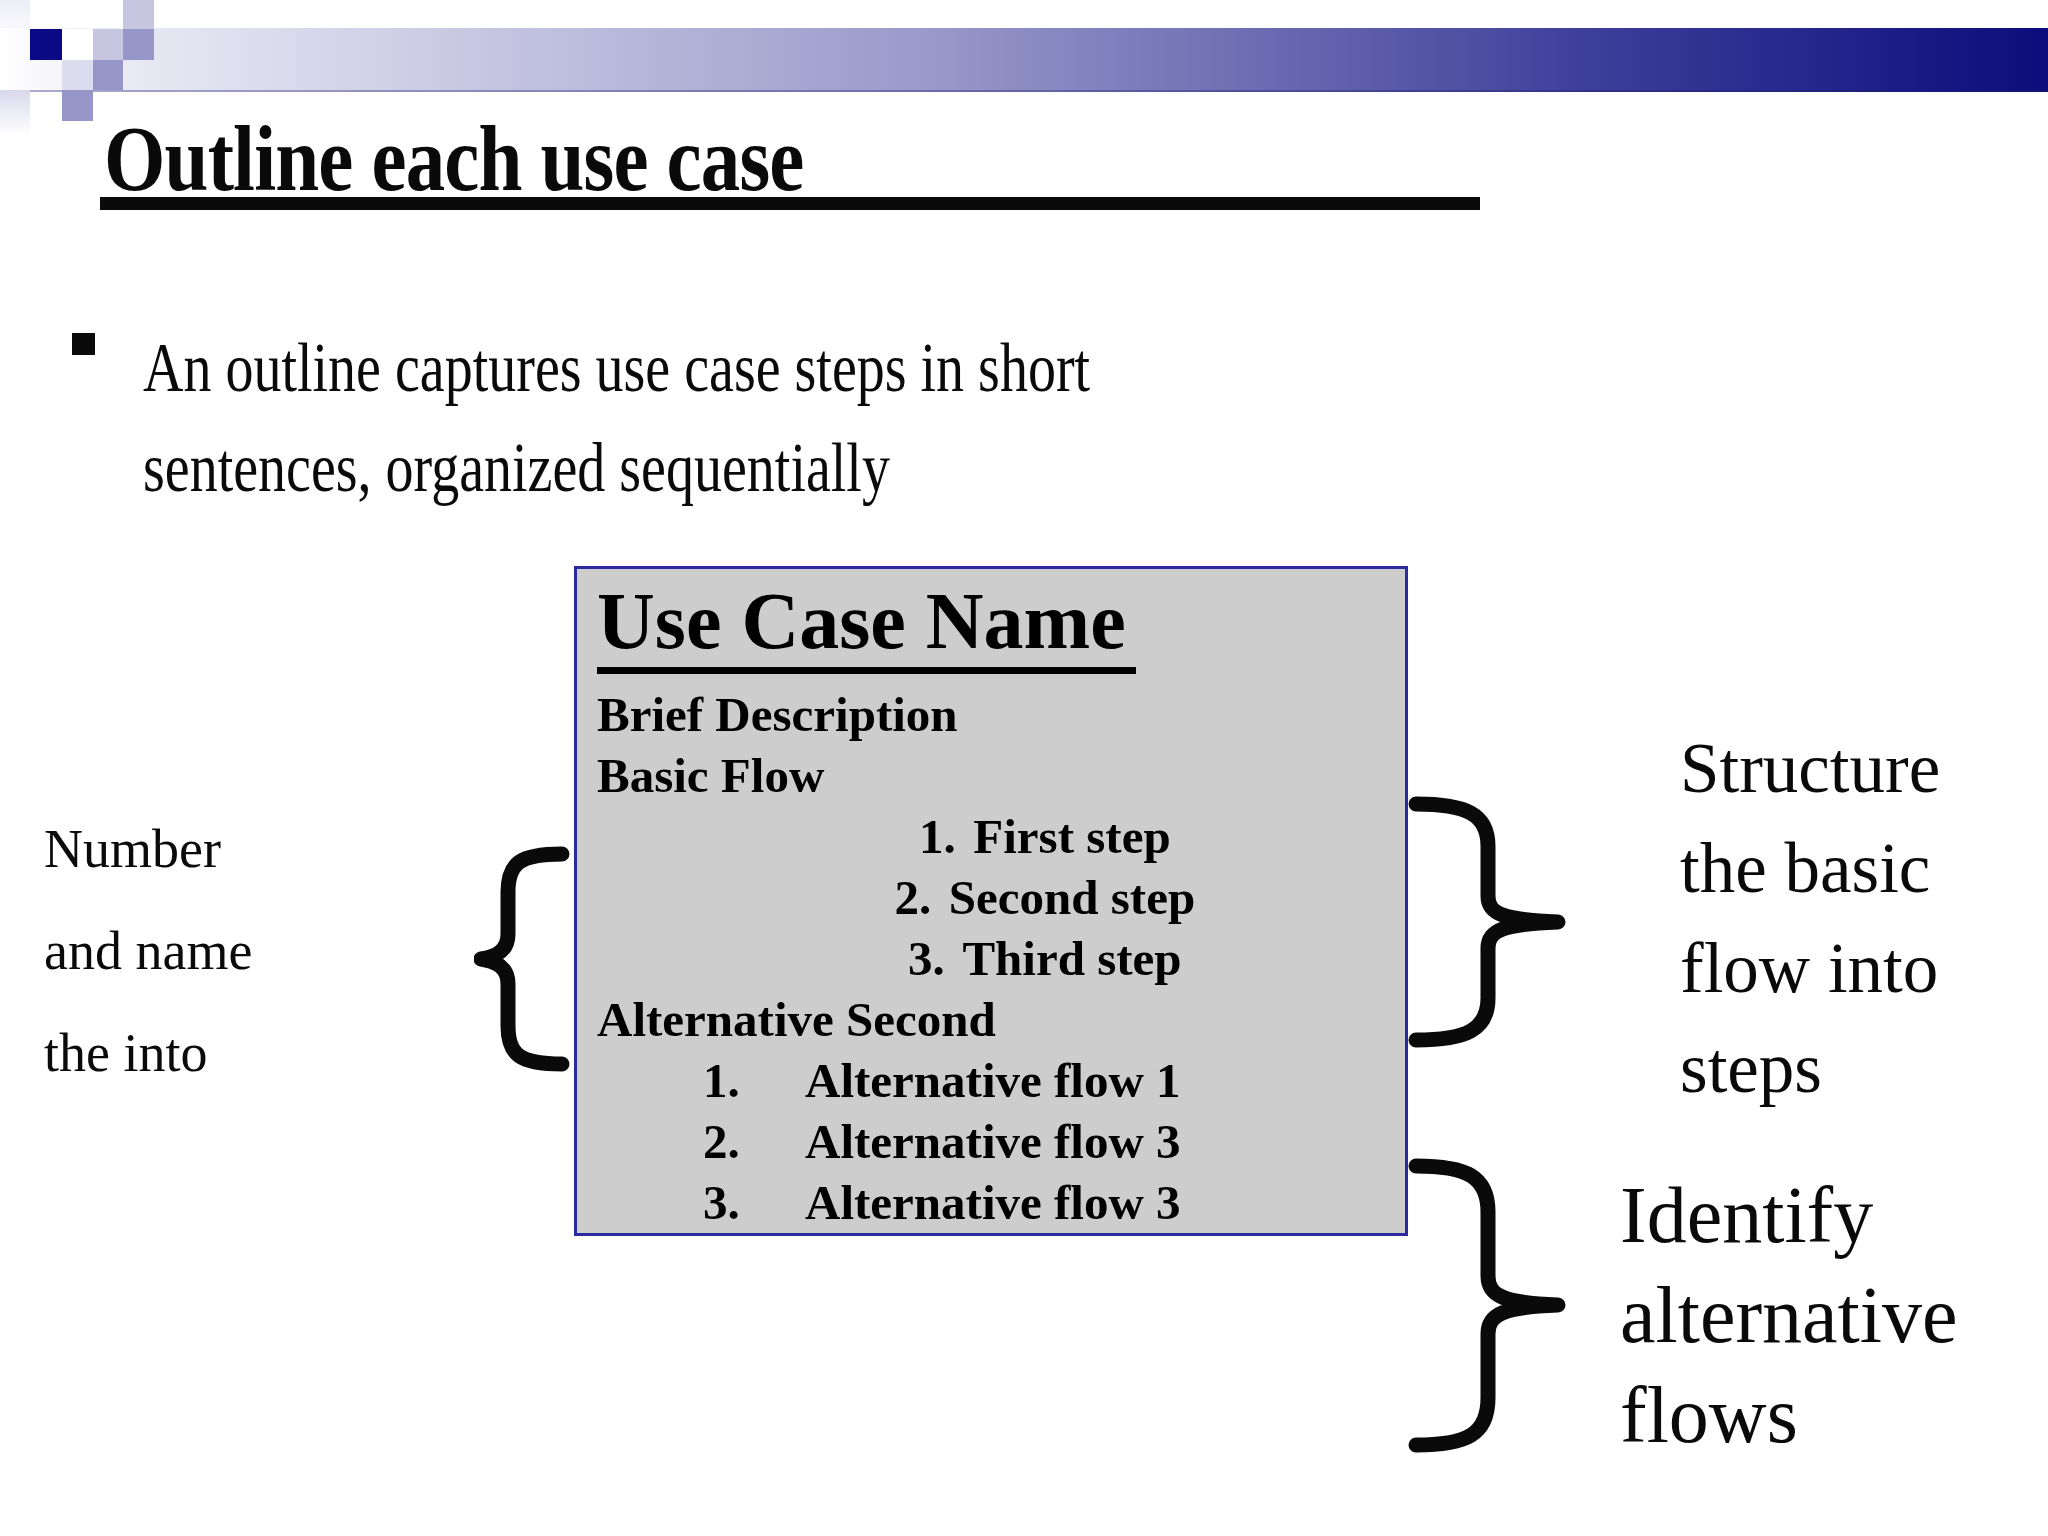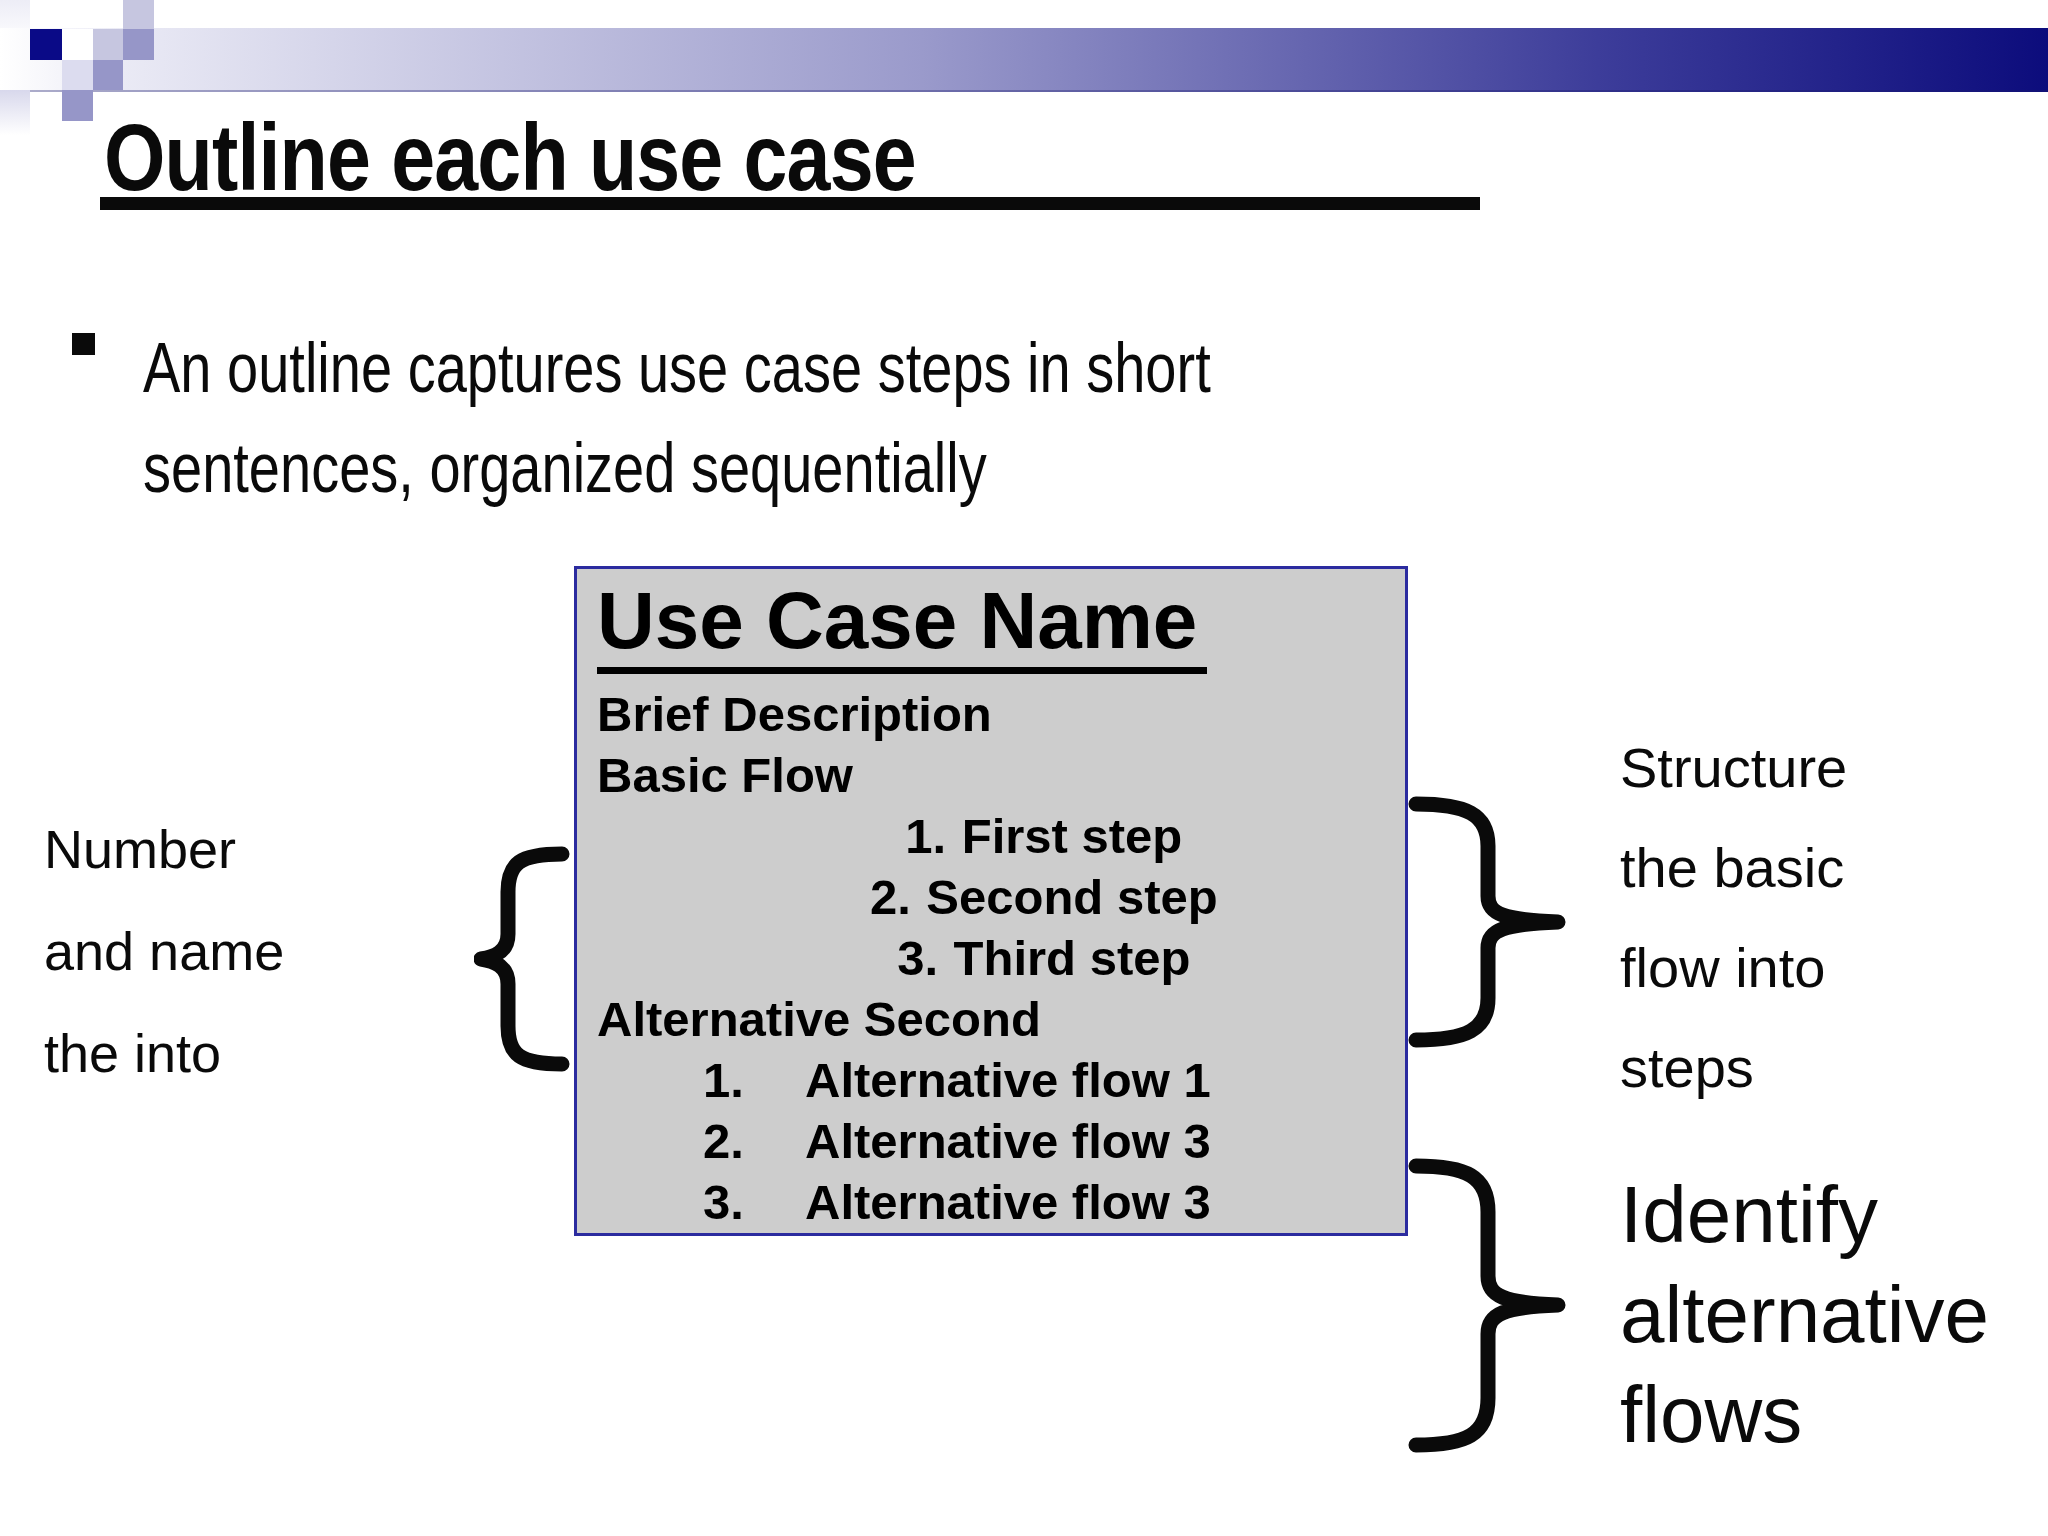--- a/index.html
+++ b/index.html
@@ -1,18 +1,18 @@
 <!DOCTYPE html>
 <html style="--bar-end: #0c0c7c; --navy: #0a0a87; --lav-med: #9696c8; --lav-light: #c6c6e0; --lav-xlight: #dcdcef; --box-bg: #cdcdcd; --box-border: #2b2b9f;"><head>
 <meta charset="utf-8">
 <style>
   html,body{margin:0;padding:0;background:#ffffff;}
   .slide{
     position:relative;width:2048px;height:1536px;background:#ffffff;overflow:hidden;
-    font-family:Liberation Sans, sans-serif;color:#000;
+    font-family:Liberation Serif, serif;color:#000;
   }
   
   .topbar{
     position:absolute;left:0;top:28px;width:2048px;height:62px;
     background:linear-gradient(to right,#ffffff 0%,#eaeaf5 6%,#9a9acb 45%,#3d3d9a 78%,var(--bar-end) 100%);
     border-bottom:2px solid rgba(25,25,110,0.35);
   }
   .px{position:absolute;}
   .px.navy{background:var(--navy);}
   .px.med{background:var(--lav-med);}
@@ -47,21 +47,21 @@
   .uc-row{font-size:49px;font-weight:bold;line-height:61px;white-space:nowrap;}
   .uc-row .num{display:inline-block;}
   .uc-row.basic{margin-left:70px;text-align:center;}
   .uc-row.basic .num{width:72px;}
   .uc-row.alt{margin-left:106px;}
   .uc-row.alt .num{width:102px;}
   
   .ann{position:absolute;color:#0a0a0a;}
   .ann .tline{white-space:nowrap;}
   .ann-left{left:44px;top:798px;font-size:54px;line-height:102px;}
-  .ann-right-top{left:1620px;top:718px;font-size:56px;line-height:100px;}
+  .ann-right-top{left:1680px;top:718px;font-size:71px;line-height:100px;}
   .ann-right-bottom{left:1620px;top:1165px;font-size:80px;line-height:100px;}
   
   .brace{position:absolute;}
   .brace svg{display:block;width:100%;height:100%;}
   .brace path{fill:none;stroke:#0a0a0a;stroke-width:15;stroke-linecap:round;stroke-linejoin:round;}
   .brace-left{left:474px;top:846px;width:96px;height:226px;}
   .brace-right-top{left:1408px;top:796px;width:160px;height:252px;}
   .brace-right-bottom{left:1408px;top:1158px;width:160px;height:295px;}
 </style>
 </head>

